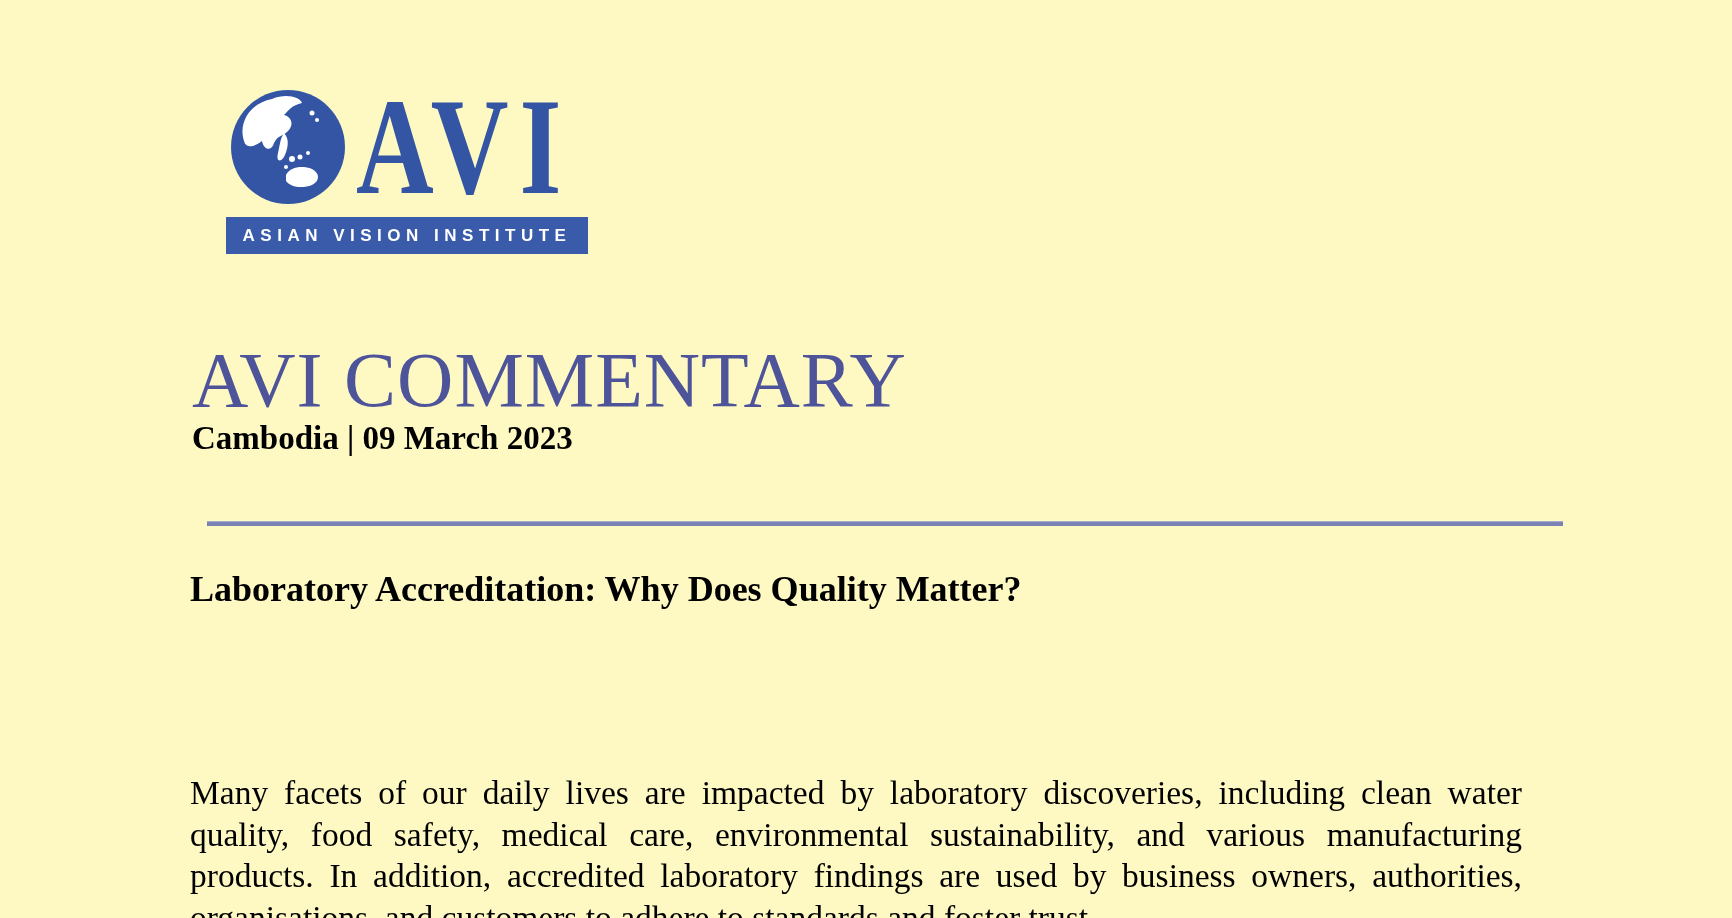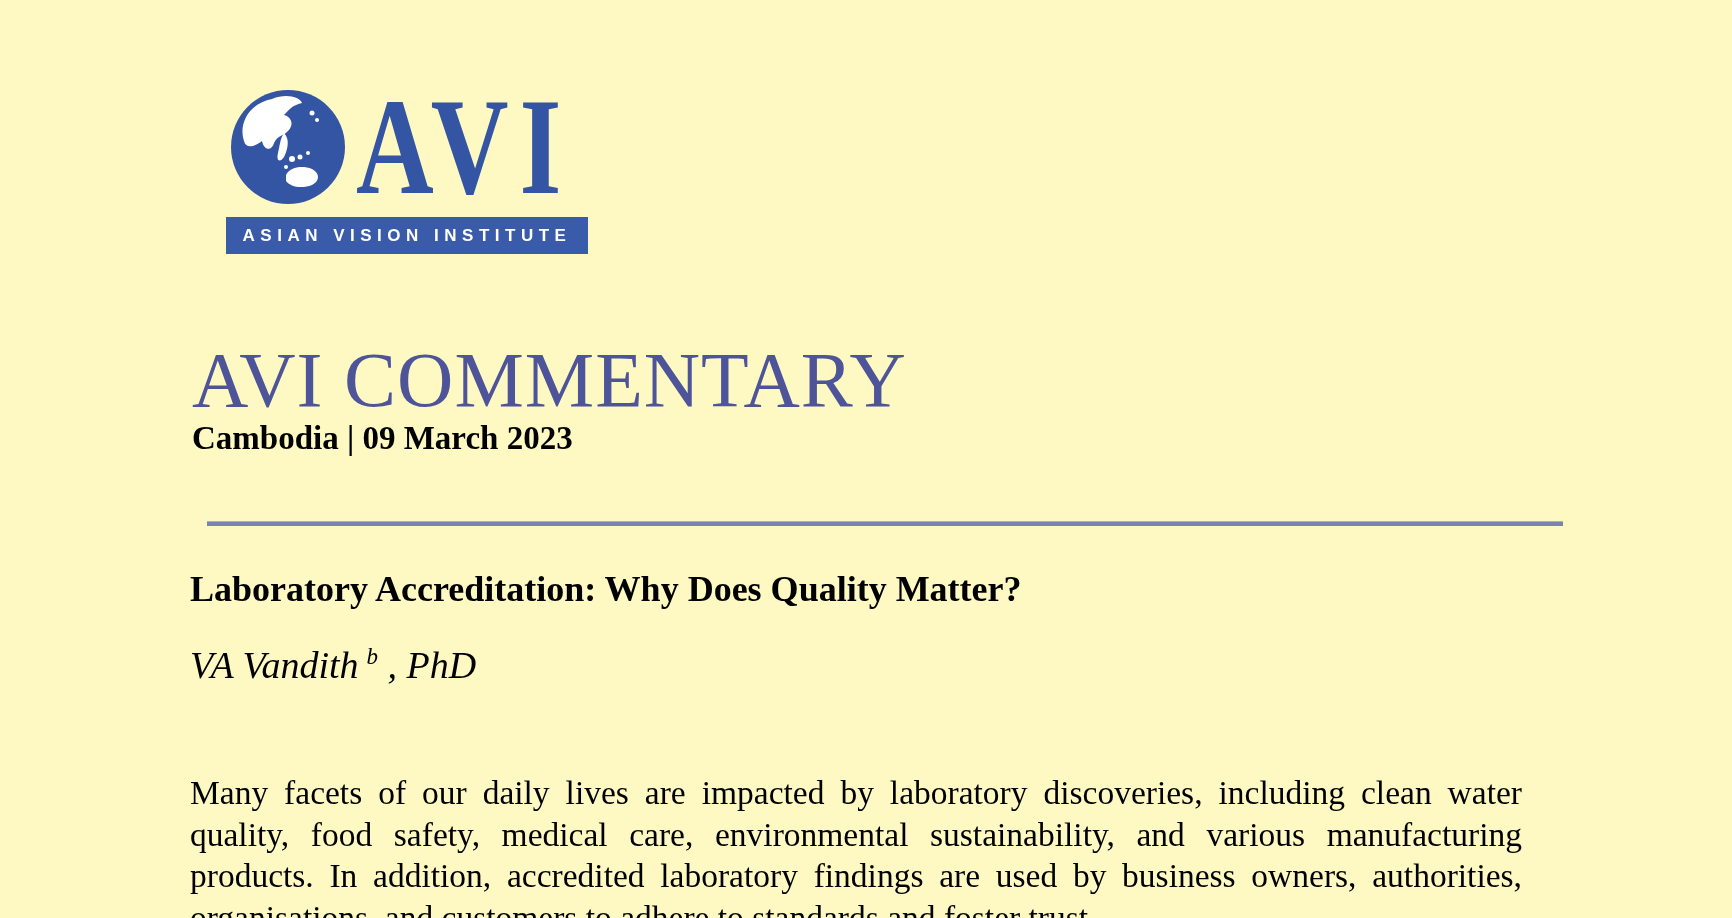--- a/index.html
+++ b/index.html
@@ -166,18 +166,17 @@
 
   <div class="series-title">AVI COMMENTARY</div>
 
   <div class="dateline">Cambodia | 09 March 2023</div>
 
   <div class="divider"></div>
 
   <div class="article-title">Laboratory Accreditation: Why Does Quality Matter?</div>
 
   <div class="authors">
-    <div class="author-line"><span>VA Vandith</span><sup class="author-note">b</sup><span> , PhD</span></div>
   </div>
 
   <div class="body-text">Many facets of our daily lives are impacted by laboratory discoveries, including clean water quality, food safety, medical care, environmental sustainability, and various manufacturing products. In addition, accredited laboratory findings are used by business owners, authorities, organisations, and customers to adhere to standards and foster trust.</div>
 
 </div>
 
 </body></html>

